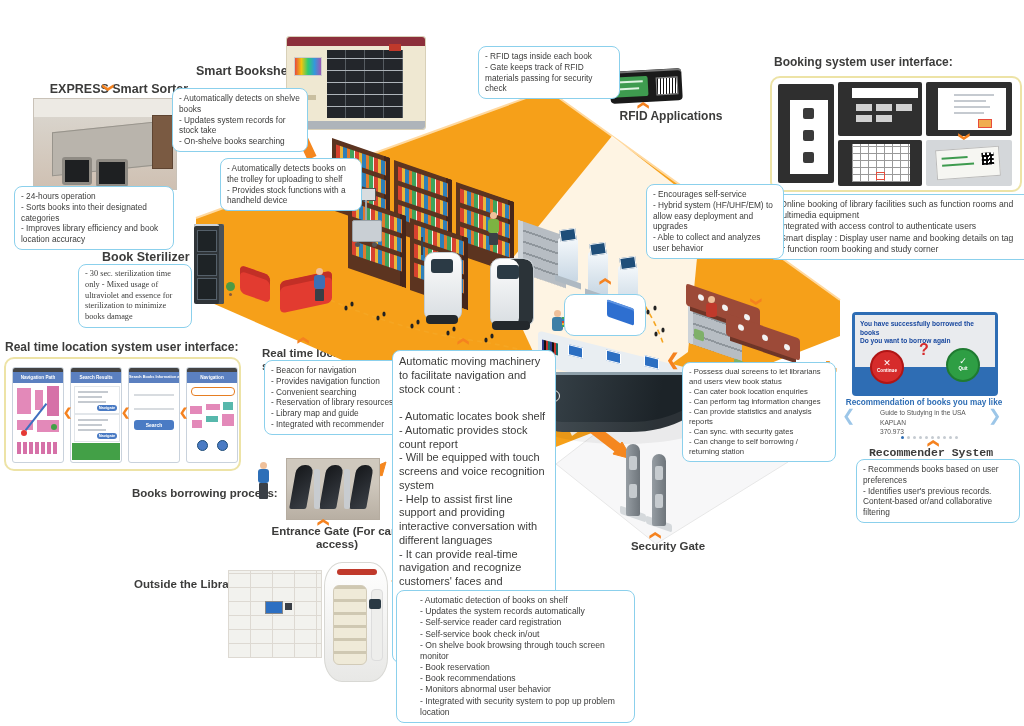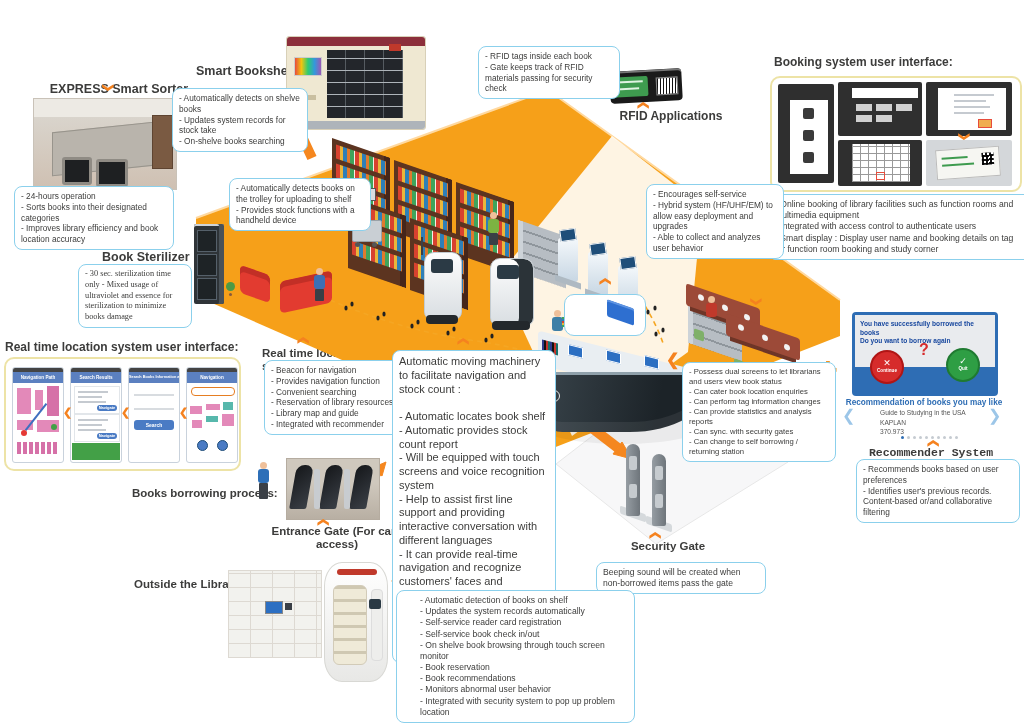--- a/index.html
+++ b/index.html
@@ -465,21 +465,21 @@
     <span class="chev">❮</span>
     <span>24 hr self-service library</span>
   </div>
 
   <div class="callout" style="left:14px;top:186px;width:146px;">- 24-hours operation
 - Sorts books into their designated categories
 - Improves library efficiency and book location accuracy</div>
   <div class="callout" style="left:172px;top:88px;width:122px;">- Automatically detects on shelve books
 - Updates system records for stock take
 - On-shelve books searching</div>
-  <div class="callout" style="left:229px;top:158px;width:128px;margin-top:20px;">- Automatically detects books on the trolley for uploading to shelf
+  <div class="callout" style="left:220px;top:158px;width:128px;">- Automatically detects books on the trolley for uploading to shelf
 - Provides stock functions with a handheld device</div>
   <div class="callout" style="left:478px;top:46px;width:128px;">- RFID tags inside each book
 - Gate keeps track of RFID materials passing for security check</div>
   <div class="callout" style="left:768px;top:194px;width:250px;font-size:8.6px;">- Online booking of library facilities such as function rooms and multimedia equipment
 - Integrated with access control to authenticate users
 - Smart display : Display user name and booking details on tag for function room booking and study corner</div>
   <div class="callout" style="left:682px;top:362px;width:140px;font-size:7.7px;">- Possess dual screens to let librarians and users view book status
 - Can cater book location enquiries
 - Can perform tag information changes
 - Can provide statistics and analysis reports
@@ -496,21 +496,20 @@
 - Library map and guide
 - Integrated with recommender</div>
   <div class="callout" style="left:392px;top:350px;width:150px;font-size:11px;line-height:1.25;">Automatic moving machinery to facilitate navigation and stock count :
 
 - Automatic locates book shelf
 - Automatic provides stock count report
 - Will be equipped with touch screens and voice recognition system
 - Help to assist first line support and providing interactive conversation with different languages
 - It can provide real-time navigation and recognize customers' faces and attributes to create custom analysis report
 - All branding and promotion messege can be broadcasted to robot instantly</div>
-  <div class="callout" style="left:596px;top:562px;width:156px;font-size:8.6px;">Beeping sound will be created when non-borrowed items pass the gate</div>
   <div class="callout" style="left:856px;top:459px;width:150px;">- Recommends books based on user preferences
 - Identifies user's previous records. Content-based or/and collaborative filtering</div>
   <div class="callout" style="left:396px;top:590px;width:208px;font-size:8.6px;padding-left:23px;">- Automatic detection of books on shelf
 - Updates the system records automatically
 - Self-service reader card registration
 - Self-service book check in/out
 - On shelve book browsing through touch screen monitor
 - Book reservation
 - Book recommendations
 - Monitors abnormal user behavior

